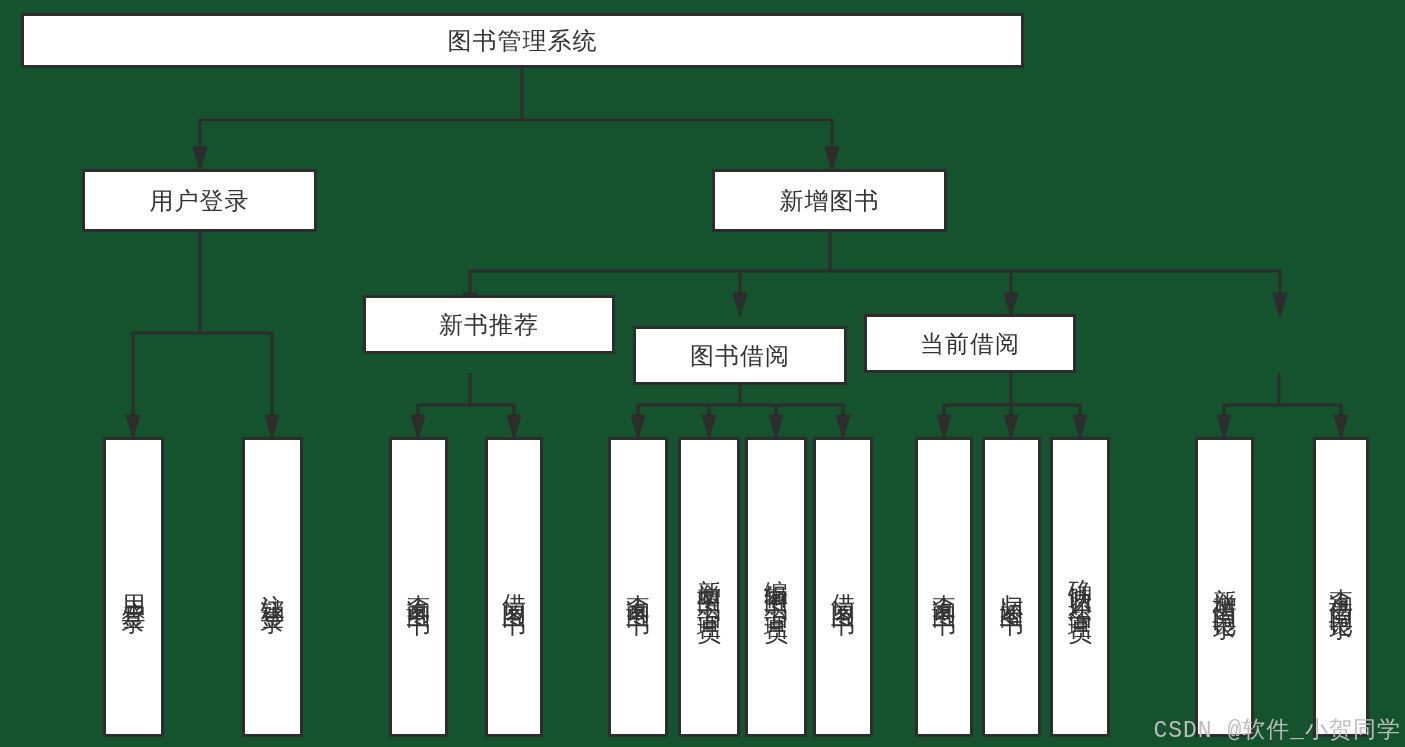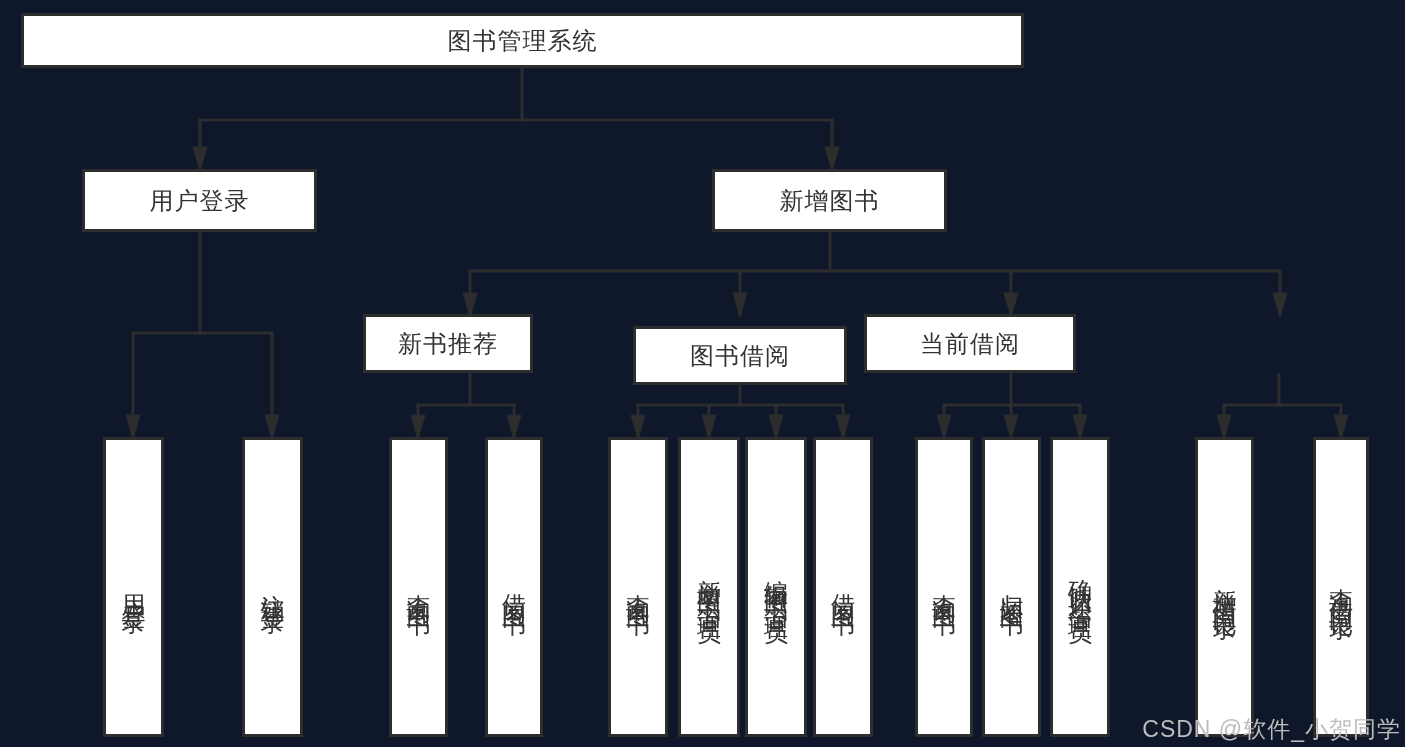--- a/index.html
+++ b/index.html
@@ -1,19 +1,19 @@
 <!DOCTYPE html>
 <html><head>
 <meta charset="utf-8">
 <style>
   html,body{margin:0;padding:0;background:#ffffff;}
   #canvas{
     position:relative;
     width:1405px;height:747px;
-    background:#0f172a;
+    background:#14532d;
     font-family:"Liberation Sans", sans-serif;
     overflow:hidden;
   }
   #connectors{position:absolute;left:0;top:0;width:1405px;height:747px;}
   .node{
     position:absolute;
     box-sizing:border-box;
     border:3px solid #2d2d2d;
     background:#ffffff;
     display:flex;
@@ -31,20 +31,21 @@
   }
   #watermark{
     position:absolute;
     right:4px;
     top:714px;
     z-index:5;
     font-size:23px;
     color:#bdbdbd;
     letter-spacing:1px;
     white-space:nowrap;
+    font-family:Liberation Mono, monospace;
   }
 </style>
 </head>
 <body>
 
 <div id="canvas">
 
   <svg id="connectors" viewBox="0 0 1405 747" xmlns="http://www.w3.org/2000/svg">
     <defs>
       <marker id="arrow" viewBox="0 0 26 16" markerWidth="26" markerHeight="16" refX="24" refY="8" orient="auto" markerUnits="userSpaceOnUse">
@@ -93,21 +94,21 @@
       <line x1="1224" y1="405" x2="1224" y2="438" marker-end="url(#arrow)"></line>
       <line x1="1341" y1="405" x2="1341" y2="438" marker-end="url(#arrow)"></line>
     </g>
   </svg>
 
   <div class="node h" style="left:21px;top:13px;width:1003px;height:55px">图书管理系统</div>
 
   <div class="node h" style="left:82px;top:169px;width:235px;height:63px">用户登录</div>
   <div class="node h" style="left:712px;top:169px;width:235px;height:63px">新增图书</div>
 
-  <div class="node h" style="left:363px;top:314px;width:170px;height:59px">新书推荐</div>
+  <div class="node h" style="left:363px;top:295px;width:252px;height:59px">新书推荐</div>
   <div class="node h" style="left:633px;top:326px;width:214px;height:59px">图书借阅</div>
   <div class="node h" style="left:864px;top:314px;width:212px;height:59px">当前借阅</div>
 
   <div class="node v" style="left:103px;top:437px;width:61px;height:300px">用户登录</div>
   <div class="node v" style="left:242px;top:437px;width:61px;height:300px">注销登录</div>
 
   <div class="node v" style="left:389px;top:437px;width:59px;height:300px">查询图书</div>
   <div class="node v" style="left:485px;top:437px;width:58px;height:300px">借阅图书</div>
 
   <div class="node v" style="left:608px;top:437px;width:60px;height:300px">查询图书</div>

